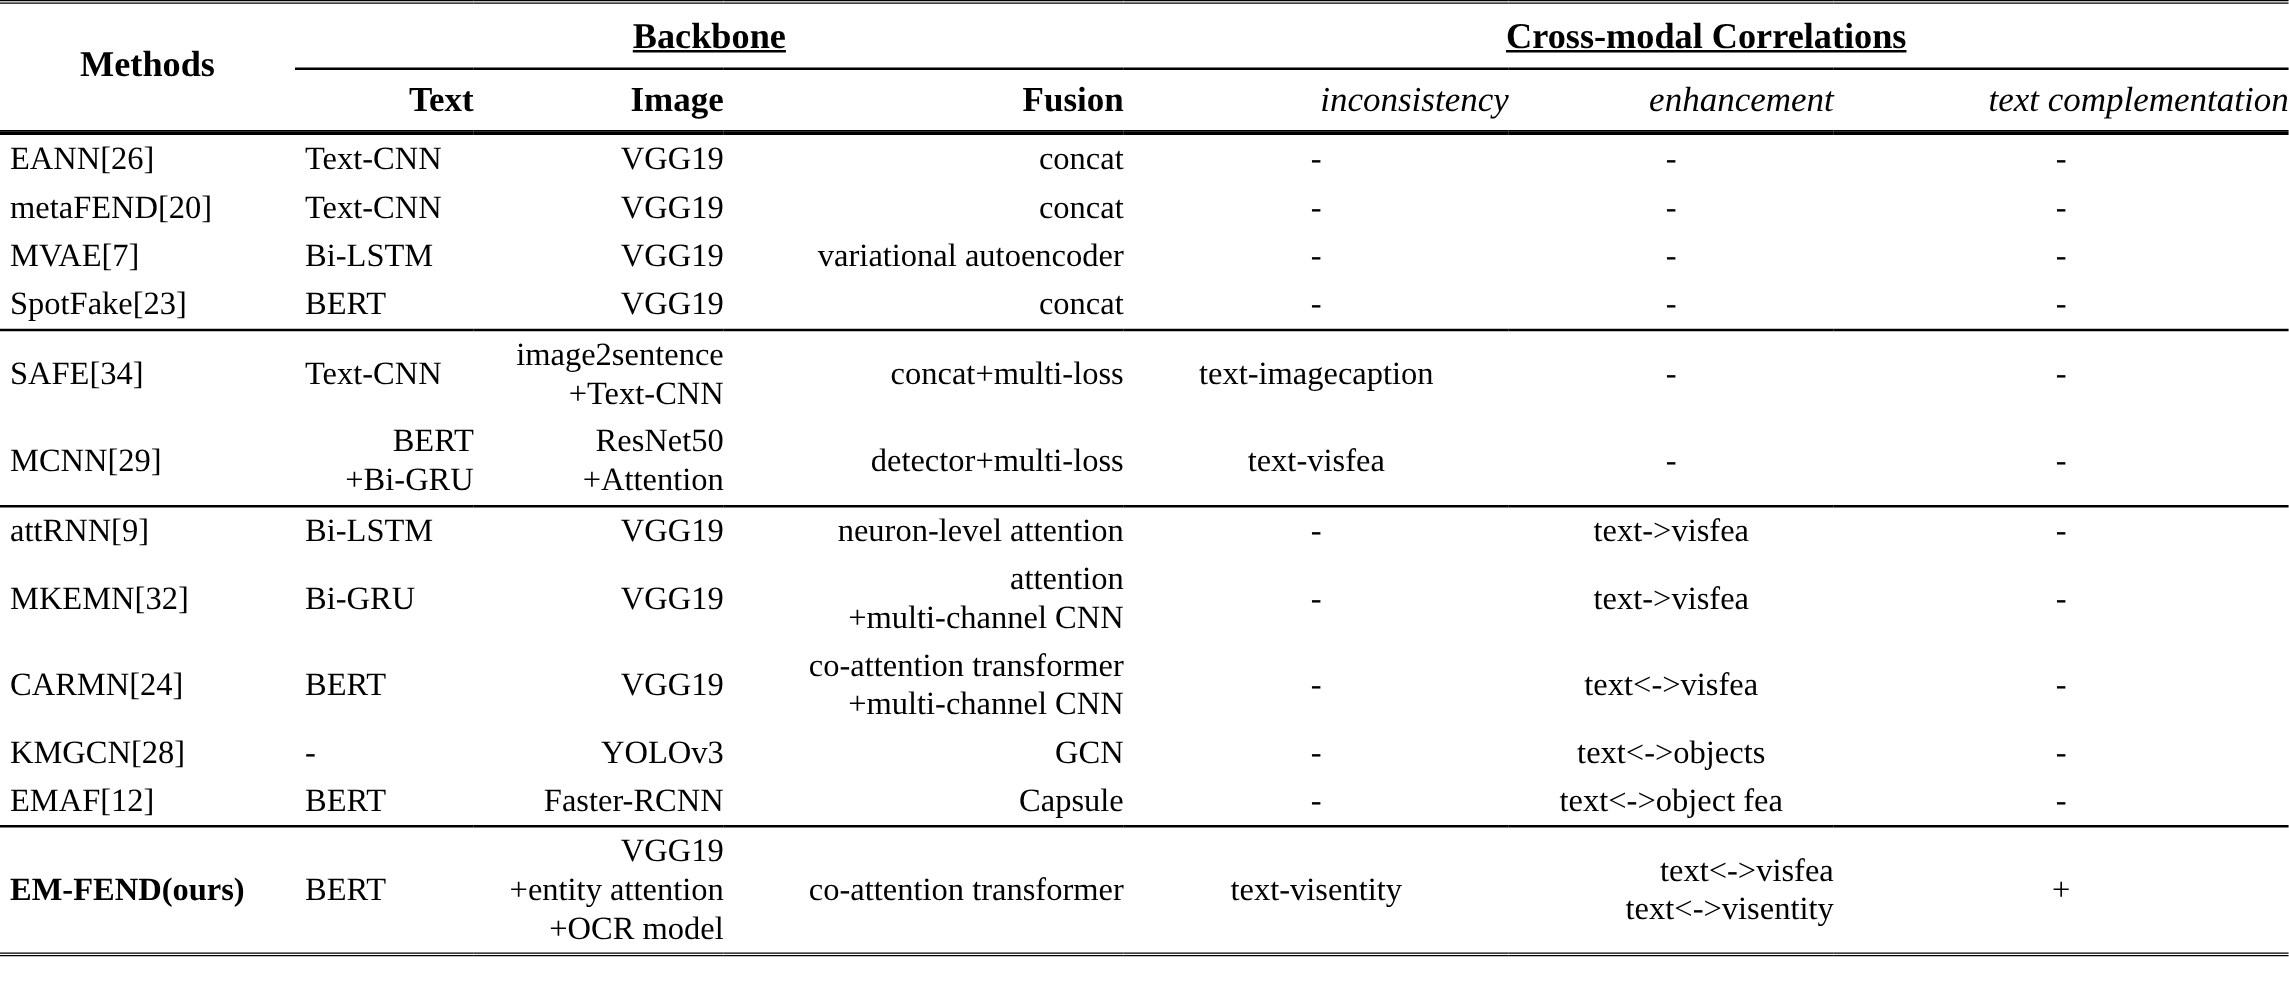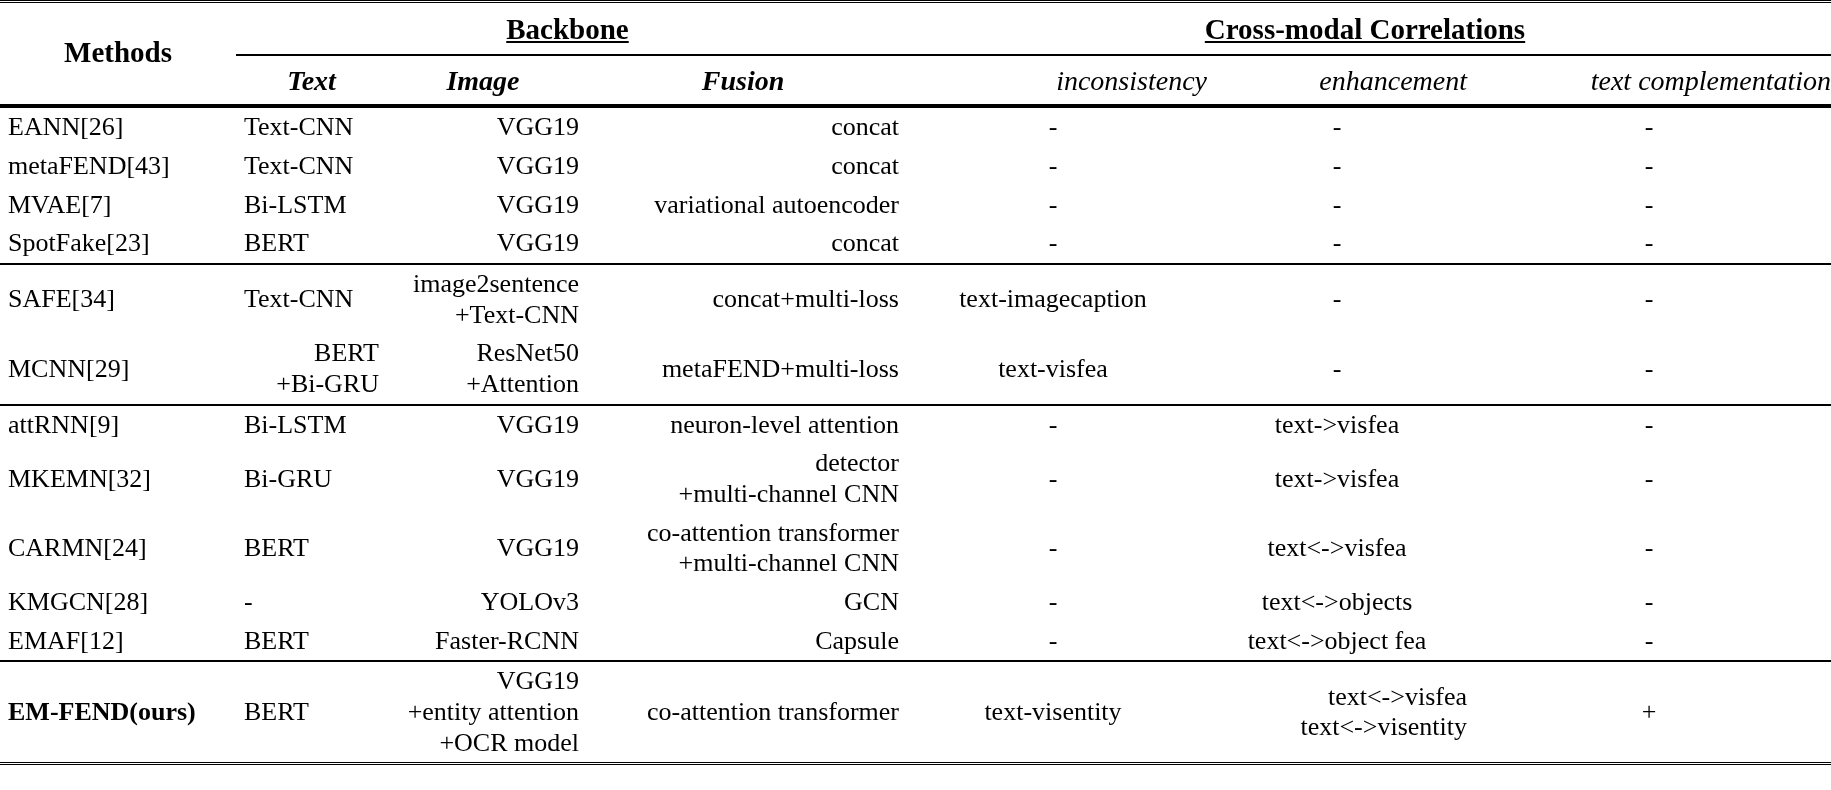--- a/index.html
+++ b/index.html
@@ -87,23 +87,22 @@
   }
   .methods-hdr {
     text-align: center;
     font-weight: bold;
     font-size: 29px;
     padding-bottom: 4px;
   }
   .subhdr {
     font-weight: bold;
     font-size: 28px;
-    text-align: center;
+    text-align: right;
     padding: 8px 0 7px 8px;
-    font-style: italic;
   }
   .subhdr-it {
     font-style: italic;
     font-weight: normal;
     font-size: 28px;
     text-align: right;
     padding: 8px 0 7px 0;
   }
 
   
@@ -177,21 +176,21 @@
           <td class="lcell">
             <span class="stack">
               <span>concat</span>
             </span>
           </td>
           <td class="ccell"><span class="nowrap">-</span></td>
           <td class="ccell"><span class="nowrap">-</span></td>
           <td class="ccell"><span class="nowrap">-</span></td>
         </tr>
         <tr>
-          <td class="methodcell"><span class="nowrap">metaFEND[43]</span></td>
+          <td class="methodcell"><span class="nowrap">metaFEND[20]</span></td>
           <td class="lcell"><span class="nowrap">Text-CNN</span></td>
           <td class="lcell">
             <span class="stack">
               <span>VGG19</span>
             </span>
           </td>
           <td class="lcell">
             <span class="stack">
               <span>concat</span>
             </span>
@@ -264,21 +263,21 @@
             </span>
           </td>
           <td class="lcell">
             <span class="stack">
               <span>ResNet50</span>
               <span>+Attention</span>
             </span>
           </td>
           <td class="lcell">
             <span class="stack">
-              <span>metaFEND+multi-loss</span>
+              <span>detector+multi-loss</span>
             </span>
           </td>
           <td class="ccell"><span class="nowrap">text-visfea</span></td>
           <td class="ccell"><span class="nowrap">-</span></td>
           <td class="ccell"><span class="nowrap">-</span></td>
         </tr>
         <tr class="rule-single">
           <td colspan="7"></td>
         </tr>
         <tr>
@@ -301,21 +300,21 @@
         <tr>
           <td class="methodcell"><span class="nowrap">MKEMN[32]</span></td>
           <td class="lcell"><span class="nowrap">Bi-GRU</span></td>
           <td class="lcell">
             <span class="stack">
               <span>VGG19</span>
             </span>
           </td>
           <td class="lcell">
             <span class="stack">
-              <span>detector</span>
+              <span>attention</span>
               <span>+multi-channel CNN</span>
             </span>
           </td>
           <td class="ccell"><span class="nowrap">-</span></td>
           <td class="ccell"><span class="nowrap">text-&gt;visfea</span></td>
           <td class="ccell"><span class="nowrap">-</span></td>
         </tr>
         <tr>
           <td class="methodcell"><span class="nowrap">CARMN[24]</span></td>
           <td class="lcell"><span class="nowrap">BERT</span></td>

